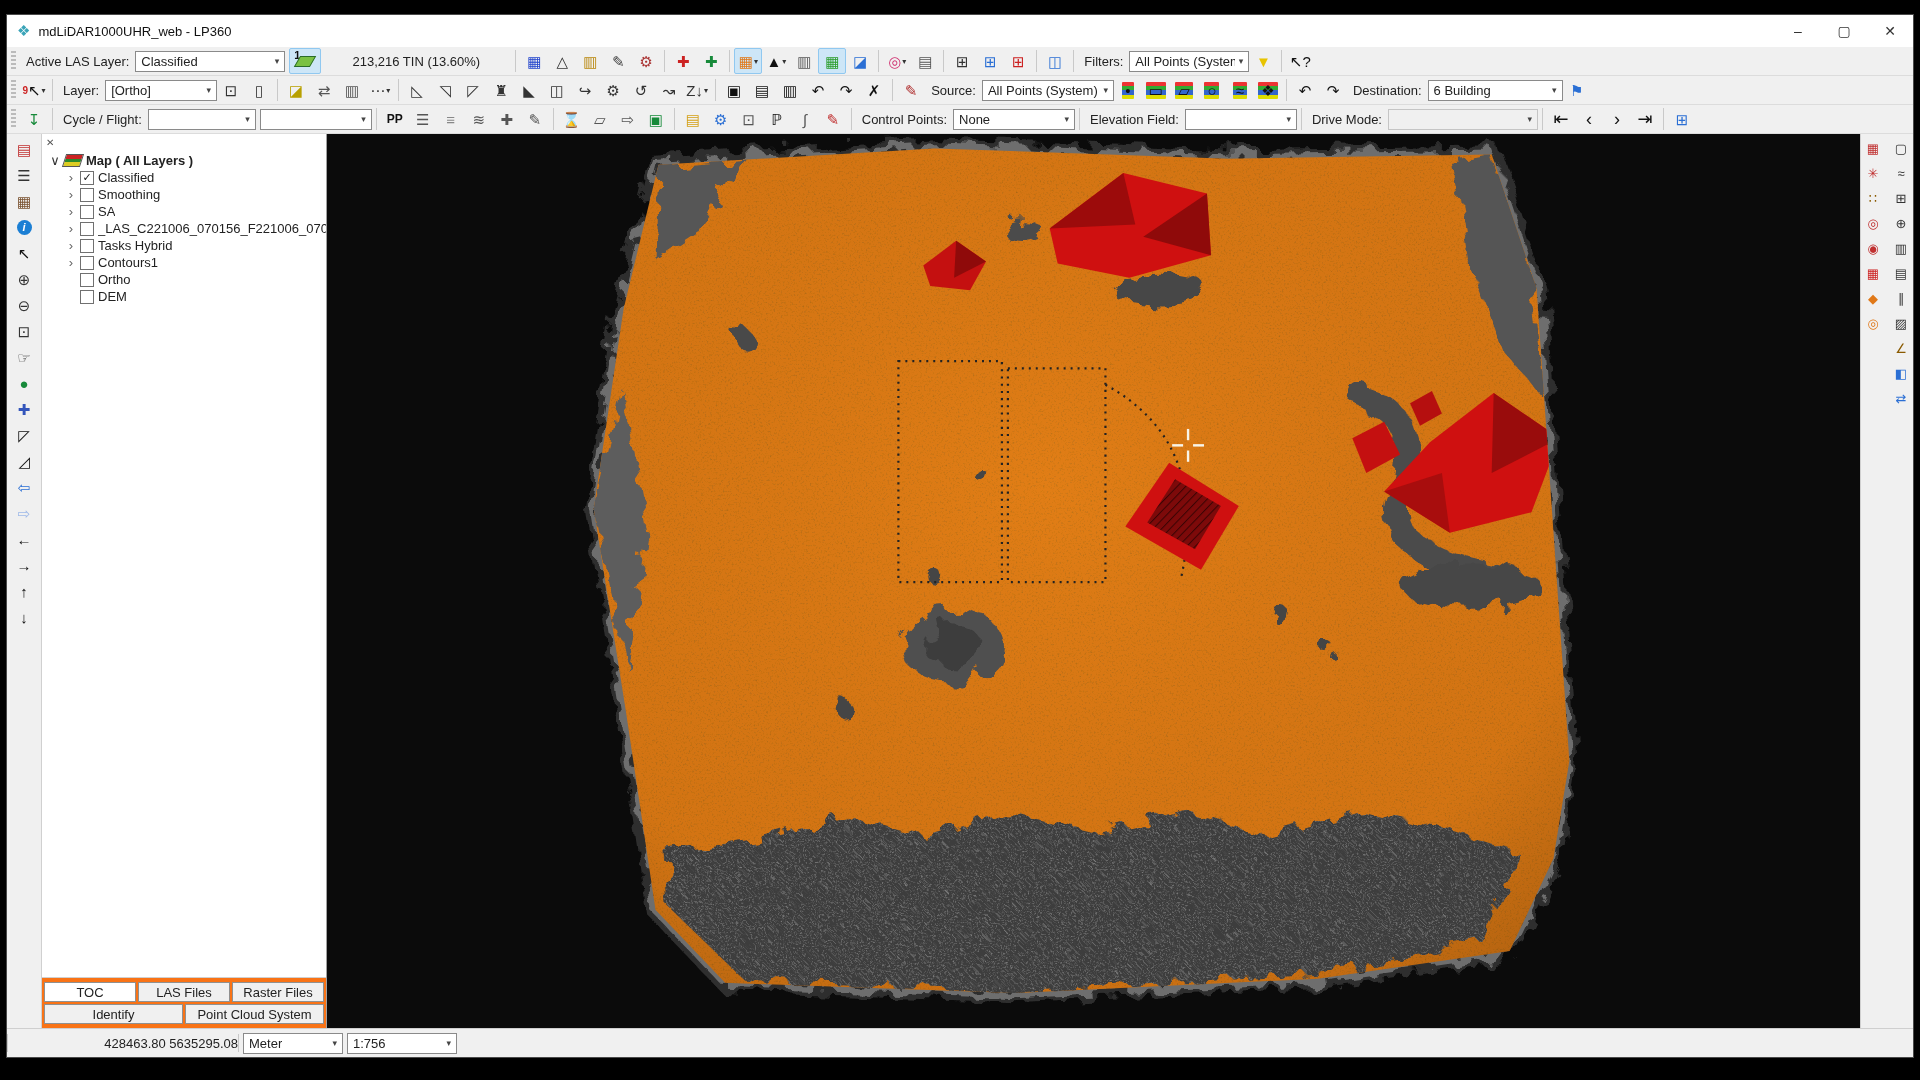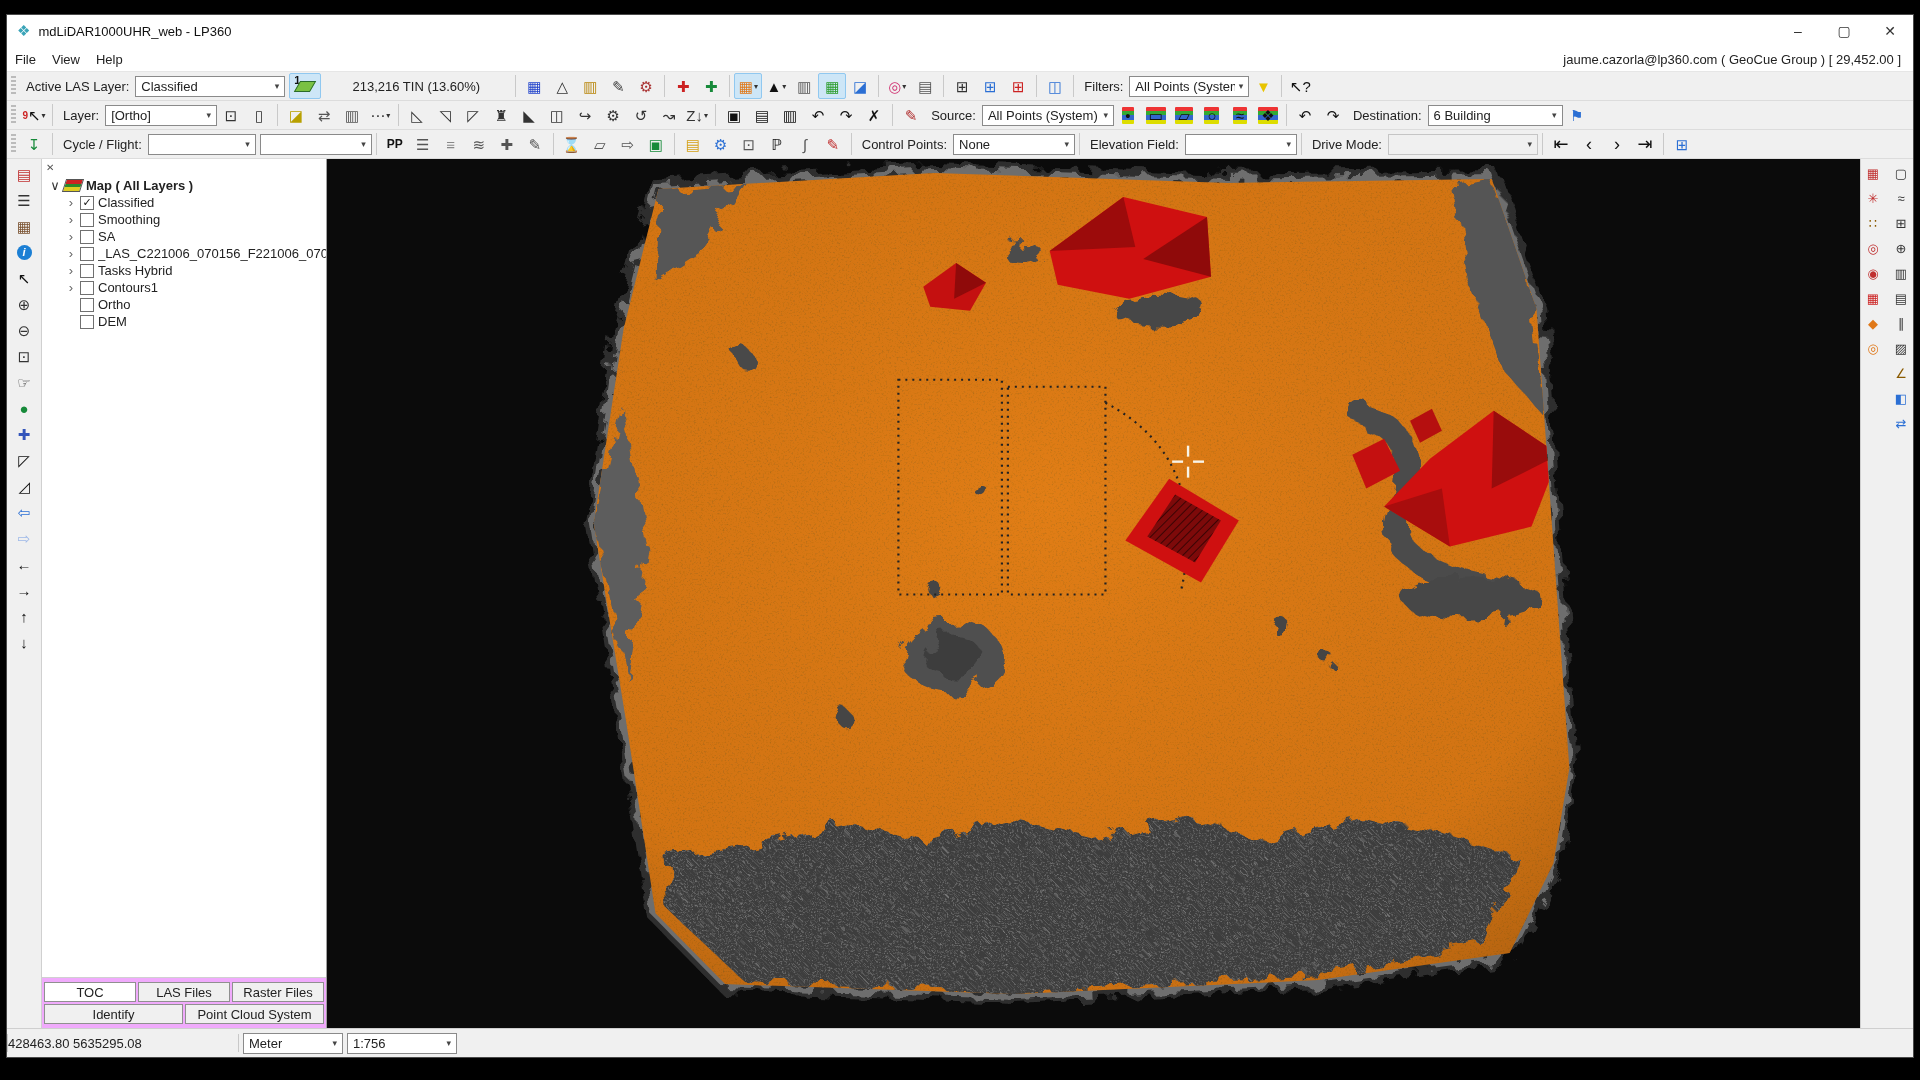--- a/index.html
+++ b/index.html
@@ -59,63 +59,57 @@
   .twisty{width:14px;text-align:center;color:#666;font-size:13px;visibility:hidden;flex:none;}
   .twisty.show{visibility:visible;}
   .twisty.root{visibility:visible;color:#333;}
   .layers-ico{width:16px;height:11px;flex:none;margin-left:2px;
     background:linear-gradient(180deg,#cc2222 0 33%,#2a8a2a 33% 66%,#ddcc22 66% 100%);
     border:1px solid #555;transform:skewX(-18deg);}
   .cb{width:12px;height:12px;border:1px solid #707070;background:#fff;flex:none;margin:0 4px 0 2px;
     display:flex;align-items:center;justify-content:center;font-size:11px;color:#111;}
   .cb.checked::after{content:"✓";}
   .tree-row .lbl{white-space:nowrap;overflow:hidden;}
-  .toc-tabs{flex:none;padding:2px 2px 4px 2px;background:#f0abfc;border-top:1px solid #d0d0d0;}
+  .toc-tabs{flex:none;padding:2px 2px 4px 2px;background:#f97316;border-top:1px solid #d0d0d0;}
   .tabrow{display:flex;gap:2px;margin-top:2px;}
   .tab{height:20px;border:1px solid #909090;background:#f0f0f0;display:flex;align-items:center;
     justify-content:center;font-size:13px;box-sizing:border-box;}
   .tab.active{background:#fff;}
   .mapwrap{flex:1;background:#0b0b0b;position:relative;min-width:0;}
   .map-svg{position:absolute;inset:0;width:100%;height:100%;}
   .rightstrip{width:52px;background:#f0f0f0;border-left:1px solid #d0d0d0;flex:none;
     display:flex;justify-content:center;gap:1px;padding-top:2px;overflow:hidden;}
   .rcol{display:flex;flex-direction:column;align-items:center;}
   .rightstrip .tbtn{width:23px;height:23px;min-width:23px;}
   .rightstrip .glyph{font-size:13px;}
   .tbtn.round .glyph{background:#1b7fd4;border-radius:50%;width:15px;height:15px;display:flex;
     align-items:center;justify-content:center;font-size:11px;font-style:italic;font-weight:bold;}
   
   .statusbar{height:28px;background:#f0f0f0;border-top:1px solid #cfcfcf;display:flex;
     align-items:center;flex:none;font-size:13px;}
   .status-msg{width:770px;padding-left:10px;flex:none;}
   .ssep{width:1px;height:18px;background:#c8c8c8;flex:none;}
-  .status-coords{width:230px;text-align:left;flex:none;}
+  .status-coords{width:230px;text-align:right;flex:none;}
   .status-fill{flex:1;}
 </style>
 </head>
 <body>
 
 <div class="window">
 
   <div class="titlebar">
     <span class="title-ico">❖</span>
     <span class="title-text">mdLiDAR1000UHR_web - LP360</span>
     <div class="win-controls">
       <span class="win-btn">–</span>
       <span class="win-btn">▢</span>
       <span class="win-btn">✕</span>
     </div>
   </div>
 
-  <div class="menubar">
-    <span>
-      
-    <span class="menu-item">File</span><span class="menu-item">View</span><span class="menu-item">Help</span></span>
-    <span class="account">jaume.cazorla@lp360.com ( GeoCue Group ) [ 29,452.00 ]</span>
-  </div>
 
   <div class="toolbar">
     <span class="grip"></span>
     <span class="tlabel">Active LAS Layer:</span>
     <span class="combo" style="width:150px">
       <span class="cval">Classified</span>
         <span class="carr">▾</span>
     </span>
     <span class="active-tin">
         <span class="one">1</span>

